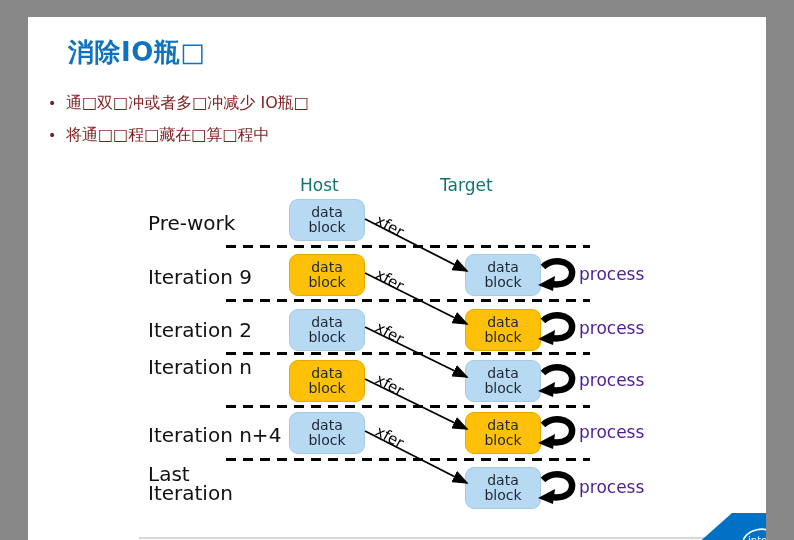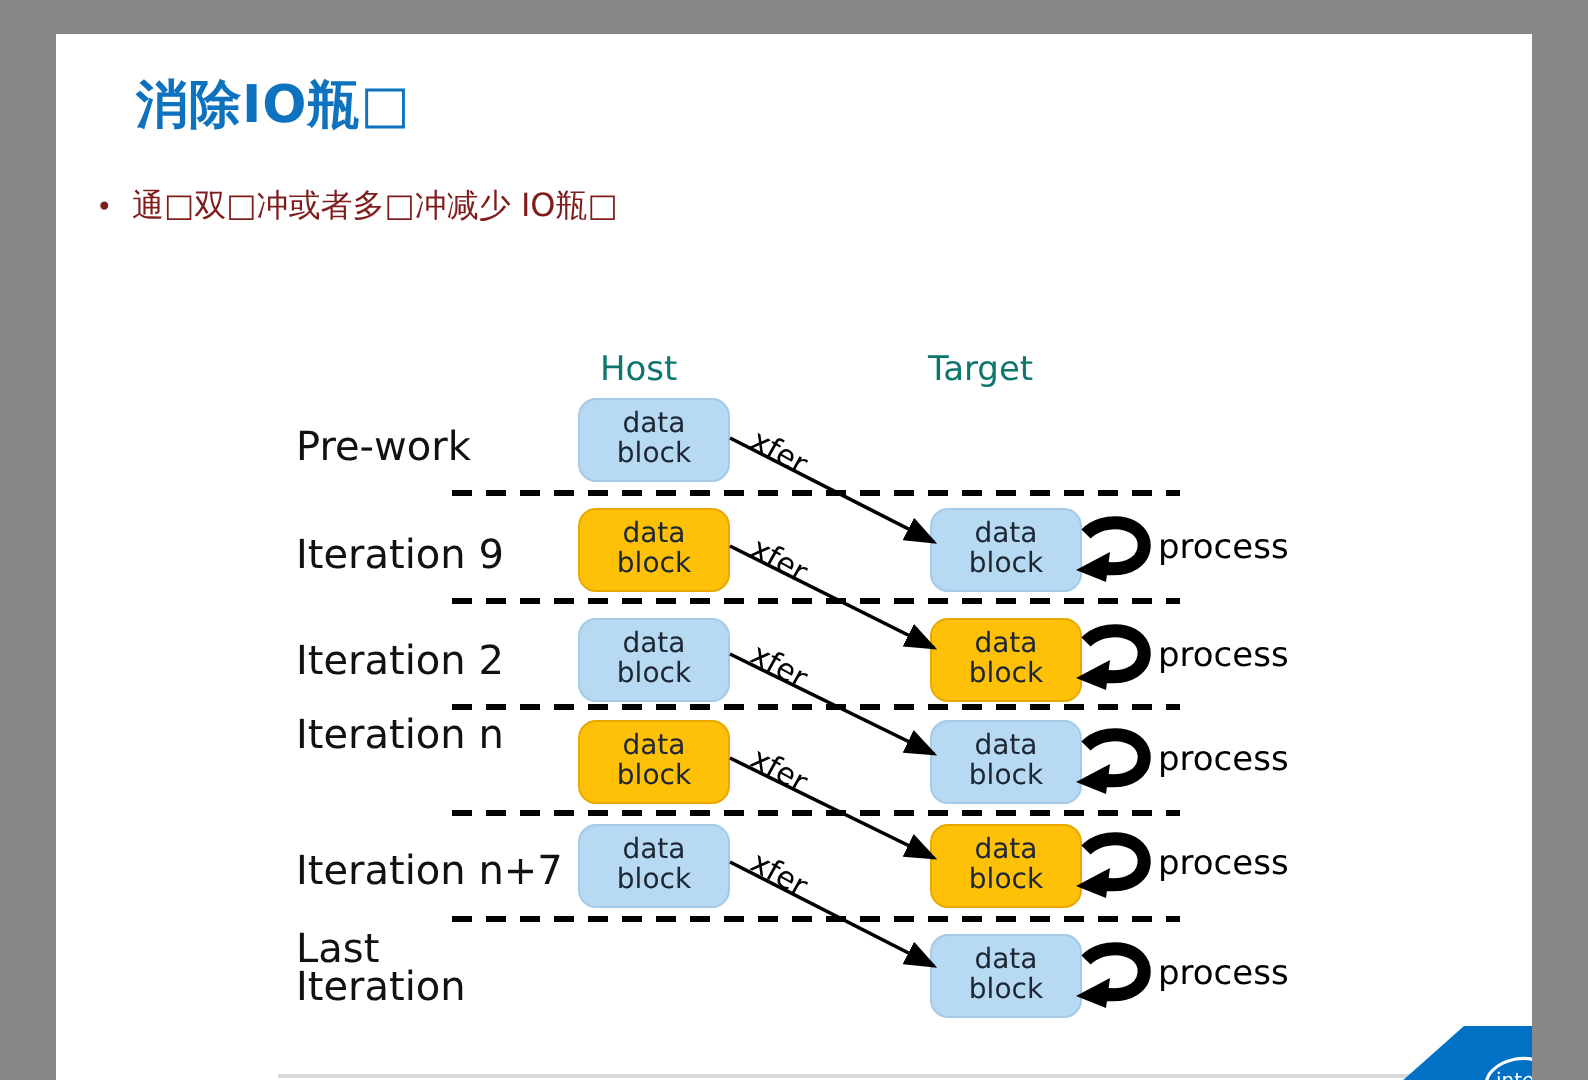--- a/index.html
+++ b/index.html
@@ -12,21 +12,21 @@
   .title{
     position:absolute; left:40px; top:18px; margin:0;
     font-size:26px; font-weight:bold; color:#0F72BE; letter-spacing:0.5px;
   }
   .bullet-row{position:absolute; left:20px; font-size:16px; color:#7f1d1d; white-space:nowrap;}
   .bullet-row .dot{display:inline-block; width:18px; font-size:14px;}
   .b0{top:76px;} .b1{top:108px;}
   
   .col-header{position:absolute; font-size:17px; color:#0f766e; top:158px;}
   .col-header.host{left:272px;}
-  .col-header.target{left:436px;}
+  .col-header.target{left:412px;}
   .row-label{position:absolute; left:120px; font-size:20px; color:#111;}
   .rl0{top:194px;} .rl1{top:248px;} .rl2{top:301px;} .rl3{top:338px;} .rl4{top:406px;}
   .rl5{top:448px; width:80px; line-height:19px;}
   .block{
     position:absolute; width:74px; height:40px; border-radius:9px;
     display:flex; flex-direction:column; align-items:center; justify-content:center;
     font-size:14px; line-height:15px; color:#1c2733;
   }
   .block.blue{background:#B7D9F2; border:1px solid #A3CBE9;}
   .block.orange{background:#FFC008; border:1px solid #E9A800;}
@@ -39,48 +39,51 @@
   .d0{top:228px;} .d1{top:282px;} .d2{top:335px;} .d3{top:388px;} .d4{top:441px;}
   .arrow-overlay{position:absolute; left:0; top:0; pointer-events:none;}
   .xfer{
     position:absolute; font-size:15px; color:#000;
     transform:rotate(29deg); transform-origin:left top; white-space:nowrap;
   }
   .x0{left:353px; top:194px;} .x1{left:353px; top:248px;} .x2{left:353px; top:301px;}
   .x3{left:353px; top:353px;} .x4{left:353px; top:405px;}
   .proc-arrow{position:absolute; left:508px; width:42px; height:34px;}
   .p0{top:240px;} .p1{top:294px;} .p2{top:346px;} .p3{top:398px;} .p4{top:453px;}
-  .proc-label{position:absolute; left:551px; font-size:17px; color:#000000;}
+  .proc-label{position:absolute; left:551px; font-size:17px; color:#4c1d95;}
   .pl0{top:247px;} .pl1{top:301px;} .pl2{top:353px;} .pl3{top:405px;} .pl4{top:460px;}
   
   .footer-grayline{position:absolute; left:111px; top:520px; width:590px; height:2px; background:#D9D9D9;}
   .footer-bar{position:absolute; left:0; top:528px; width:794px; height:12px; background:#0071C5;}
   .footer-corner{position:absolute; left:660px; top:496px; width:134px; height:44px;}
 </style>
 </head>
 <body>
 
 <div class="slide">
 
   <h1 class="title">消除IO瓶□</h1>
 
   <div class="bullet-row b0">
     <span class="dot">•</span><span>通□双□冲或者多□冲减少 IO瓶□</span>
   </div>
+  <div class="bullet-row b1">
+    <span class="dot">•</span><span>将通□□程□藏在□算□程中</span>
+  </div>
 
   <div>
 
     <div class="col-header host">Host</div>
     <div class="col-header target">Target</div>
 
     <div class="row-label rl0">Pre-work</div>
     <div class="row-label rl1">Iteration 9</div>
     <div class="row-label rl2">Iteration 2</div>
     <div class="row-label rl3">Iteration n</div>
-    <div class="row-label rl4">Iteration n+7</div>
+    <div class="row-label rl4">Iteration n+4</div>
     <div class="row-label rl5">Last Iteration</div>
 
     <div class="dash d0"></div>
     <div class="dash d1"></div>
     <div class="dash d2"></div>
     <div class="dash d3"></div>
     <div class="dash d4"></div>
 
     <div class="block blue hb y0">
       <span>data</span>

